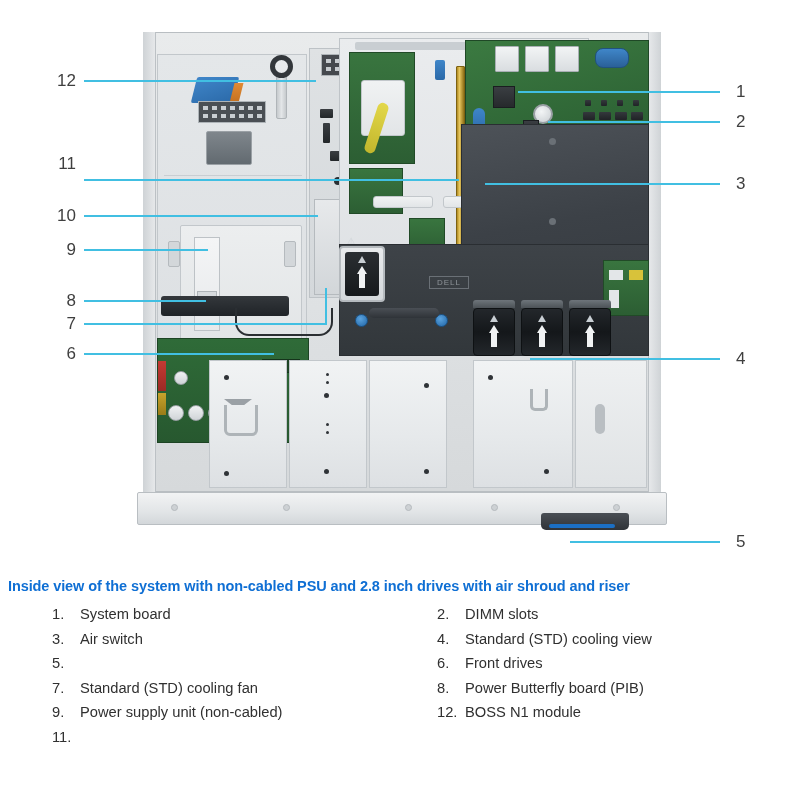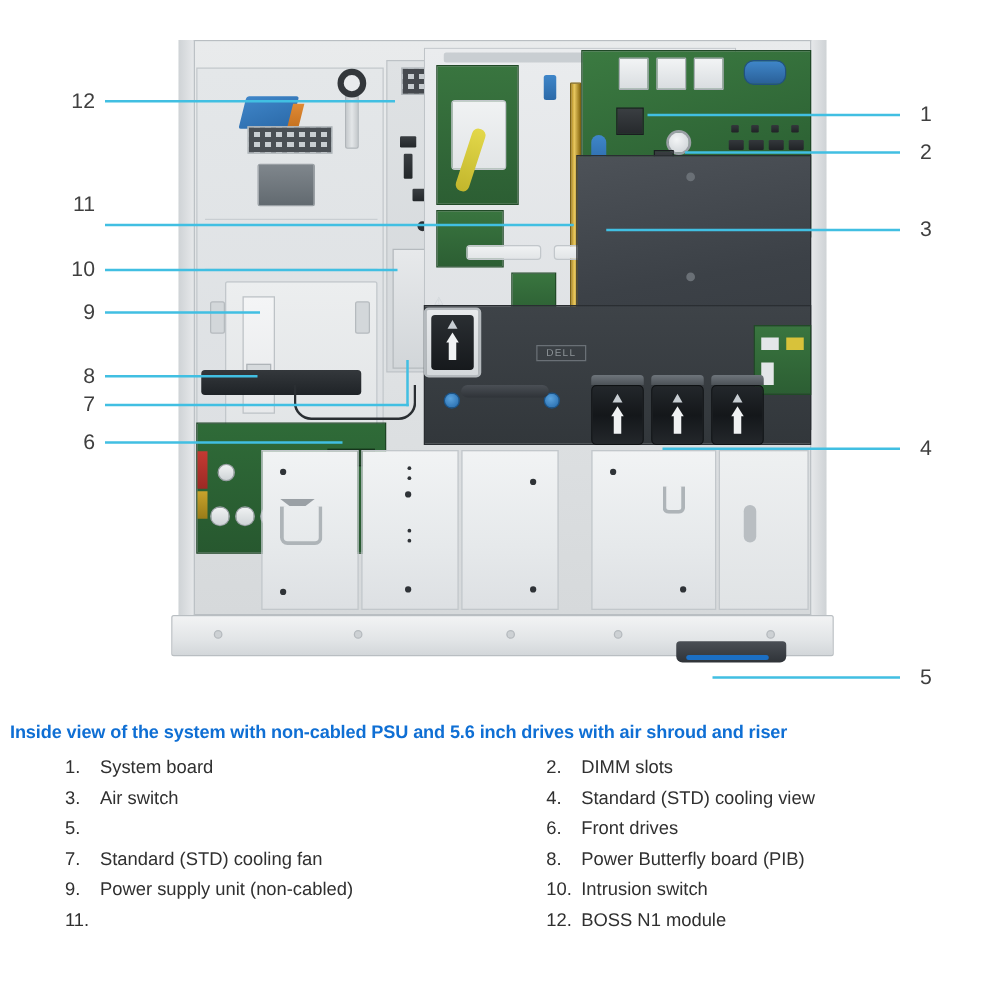--- a/index.html
+++ b/index.html
@@ -591,21 +591,21 @@
     <div class="callout-num right" style="left:736px; top:175px;">3</div>
 
     <div class="leader" style="left:530px; top:358px; width:190px;"></div>
     <div class="callout-num right" style="left:736px; top:350px;">4</div>
 
     <div class="leader" style="left:570px; top:541px; width:150px;"></div>
     <div class="callout-num right" style="left:736px; top:533px;">5</div>
 
   </div>
 
-  <div id="caption">Inside view of the system with non-cabled PSU and 5.6 inch drives with air shroud and riser</div>
+  <div id="caption">Inside view of the system with non-cabled PSU and 2.8 inch drives with air shroud and riser</div>
 
   <div id="legend">
 
     <div class="legend-col c1">
       <div class="legend-row">
         <span class="legend-idx">1.</span>
         <span class="legend-label">System board</span>
       </div>
       <div class="legend-row">
         <span class="legend-idx">3.</span>
@@ -638,24 +638,20 @@
       </div>
       <div class="legend-row">
         <span class="legend-idx">6.</span>
         <span class="legend-label">Front drives</span>
       </div>
       <div class="legend-row">
         <span class="legend-idx">8.</span>
         <span class="legend-label">Power Butterfly board (PIB)</span>
       </div>
       <div class="legend-row">
-        <span class="legend-idx">10.</span>
-        <span class="legend-label">Intrusion switch</span>
-      </div>
-      <div class="legend-row">
         <span class="legend-idx">12.</span>
         <span class="legend-label">BOSS N1 module</span>
       </div>
     </div>
 
   </div>
 
 </div>
 
 </body></html>

